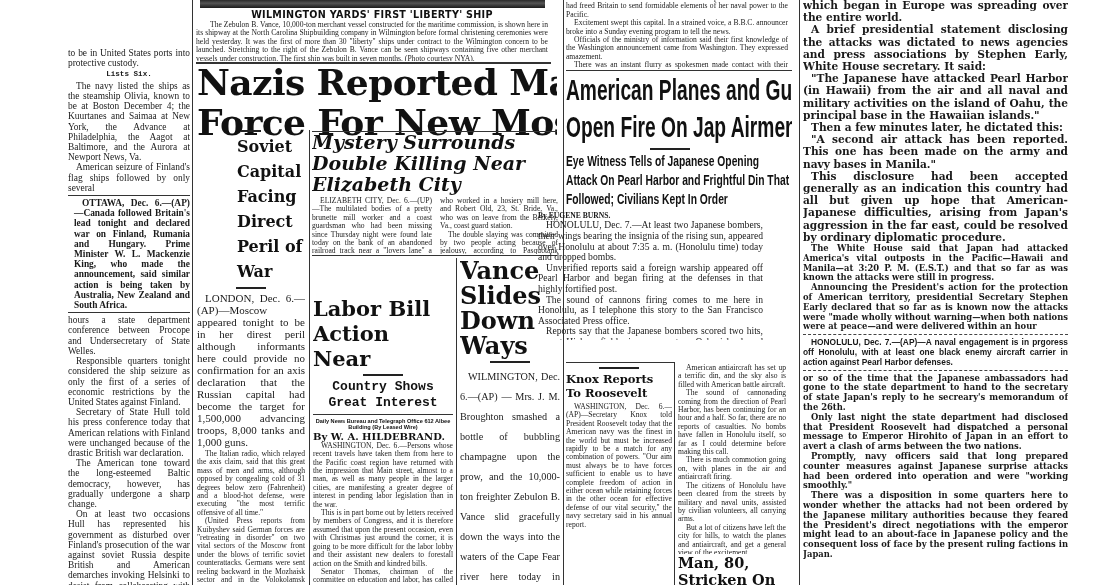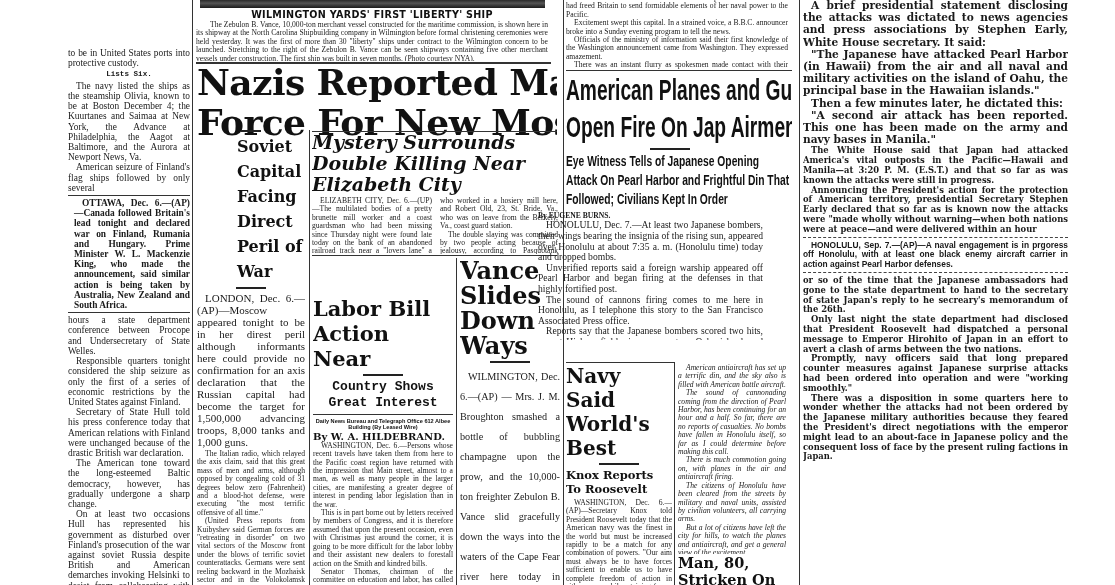--- a/index.html
+++ b/index.html
@@ -137,55 +137,56 @@
   <div class="bold small">By EUGENE BURNS.</div>
   <p>HONOLULU, Dec. 7.—At least two Japanese bombers, their wings bearing the insignia of the rising sun, appeared over Honolulu at about 7:35 a. m. (Honolulu time) today and dropped bombs.</p>
   <p>Unverified reports said a foreign warship appeared off Pearl Harbor and began firing at the defenses in that highly fortified post.</p>
   <p>The sound of cannons firing comes to me here in Honolulu, as I telephone this story to the San Francisco Associated Press office.</p>
   <p>Reports say that the Japanese bombers scored two hits, one at Hickam field, air corps post on Oahu island, and another at Pearl Harbor, setting an oil tank afire.</p>
 
 </div>
 <div class="rule-h" style="left:566px;top:362px;width:108px;"></div>
 
 <div class="abs" style="left:566px;top:364px;width:106px;height:221px;">
-  <div class="hed-serif" style="font-size:20px;line-height:24px;">Navy Said World's Best</div>
   <div class="dash"></div>
   <div class="hed-serif" style="font-size:11.5px;line-height:14px;">Knox Reports To Roosevelt</div>
   <div class="body-text small" style="margin-top:3px;">
     <p>WASHINGTON, Dec. 6.—(AP)—Secretary Knox told President Roosevelt today that the American navy was the finest in the world but must be increased rapidly to be a match for any combination of powers. "Our aim must always be to have forces sufficient to enable us to have complete freedom of action in either ocean while retaining forces in the other ocean for effective defense of our vital security," the navy secretary said in his annual report.</p>
 
   </div>
 </div>
 
 <div class="rule-v" style="left:674px;top:362px;height:223px;"></div>
 
-<div class="abs body-text small" style="left:678px;top:364px;width:108px;height:190px;font-style:italic;">
+<div class="abs body-text small" style="left:678px;top:364px;width:108px;height:190px;">
   <p>American antiaircraft has set up a terrific din, and the sky also is filled with American battle aircraft.</p>
   <p>The sound of cannonading coming from the direction of Pearl Harbor, has been continuing for an hour and a half. So far, there are no reports of casualties. No bombs have fallen in Honolulu itself, so far as I could determine before making this call.</p>
   <p>There is much commotion going on, with planes in the air and antiaircraft firing.</p>
   <p>The citizens of Honolulu have been cleared from the streets by military and naval units, assisted by civilian volunteers, all carrying arms.</p>
   <p>But a lot of citizens have left the city for hills, to watch the planes and antiaircraft, and get a general view of the excitement.</p>
 
 </div>
 <div class="abs hed-serif" style="left:678px;top:554px;width:110px;font-size:14.5px;line-height:17px;">Man, 80, Stricken On Visit To Mother</div>
 
 <div class="rule-v" style="left:799px;top:0;height:585px;"></div>
 
 <div class="abs body-text bold" style="left:803px;top:-1px;width:265px;height:586px;font-family:'DejaVu Serif',serif;">
   <div style="font-size:10.6px;line-height:12.2px;">
+    <p style="text-indent:0">which began in Europe was spreading over the entire world.</p>
     <p>A brief presidential statement disclosing the attacks was dictated to news agencies and press associations by Stephen Early, White House secretary. It said:</p>
     <p>"The Japanese have attacked Pearl Harbor (in Hawaii) from the air and all naval and military activities on the island of Oahu, the principal base in the Hawaiian islands."</p>
     <p>Then a few minutes later, he dictated this:</p>
     <p>"A second air attack has been reported. This one has been made on the army and navy bases in Manila."</p>
+    <p>This disclosure had been accepted generally as an indication this country had all but given up hope that American-Japanese difficulties, arising from Japan's aggression in the far east, could be resolved by ordinary diplomatic procedure.</p>
   </div>
   <div style="font-size:8.4px;line-height:9.8px;margin-top:1px;">
     <p>The White House said that Japan had attacked America's vital outposts in the Pacific—Hawaii and Manila—at 3:20 P. M. (E.S.T.) and that so far as was known the attacks were still in progress.</p>
     <p>Announcing the President's action for the protection of American territory, presidential Secretary Stephen Early declared that so far as is known now the attacks were "made wholly without warning—when both nations were at peace—and were delivered within an hour</p>
     <div class="bullet-rule"></div>
-    <p style="font-family:'Liberation Sans',sans-serif;">HONOLULU, Sep. 7.—(AP)—A naval engagement is in prgoress off Honolulu, with at least one black enemy aircraft carrier in action against Pearl Harbor defenses.</p>
+    <p style="font-family:'Liberation Sans',sans-serif;">HONOLULU, Dec. 7.—(AP)—A naval engagement is in prgoress off Honolulu, with at least one black enemy aircraft carrier in action against Pearl Harbor defenses.</p>
     <div class="bullet-rule"></div>
     <p style="text-indent:0">or so of the time that the Japanese ambassadors had gone to the state department to hand to the secretary of state Japan's reply to he secreary's memorandum of the 26th.</p>
     <p>Only last night the state department had disclosed that President Roosevelt had dispatched a personal message to Emperor Hirohito of Japan in an effort to avert a clash of arms between the two nations.</p>
     <p>Promptly, navy officers said that long prepared counter measures against Japanese surprise attacks had been ordered into operation and were "working smoothly."</p>
     <p>There was a disposition in some quarters here to wonder whether the attacks had not been ordered by the Japanese military authorities because they feared the President's direct negotiations with the emperor might lead to an about-face in Japanese policy and the consequent loss of face by the present ruling factions in Japan.</p>
 
   </div>
 </div>
 
 </body></html>

